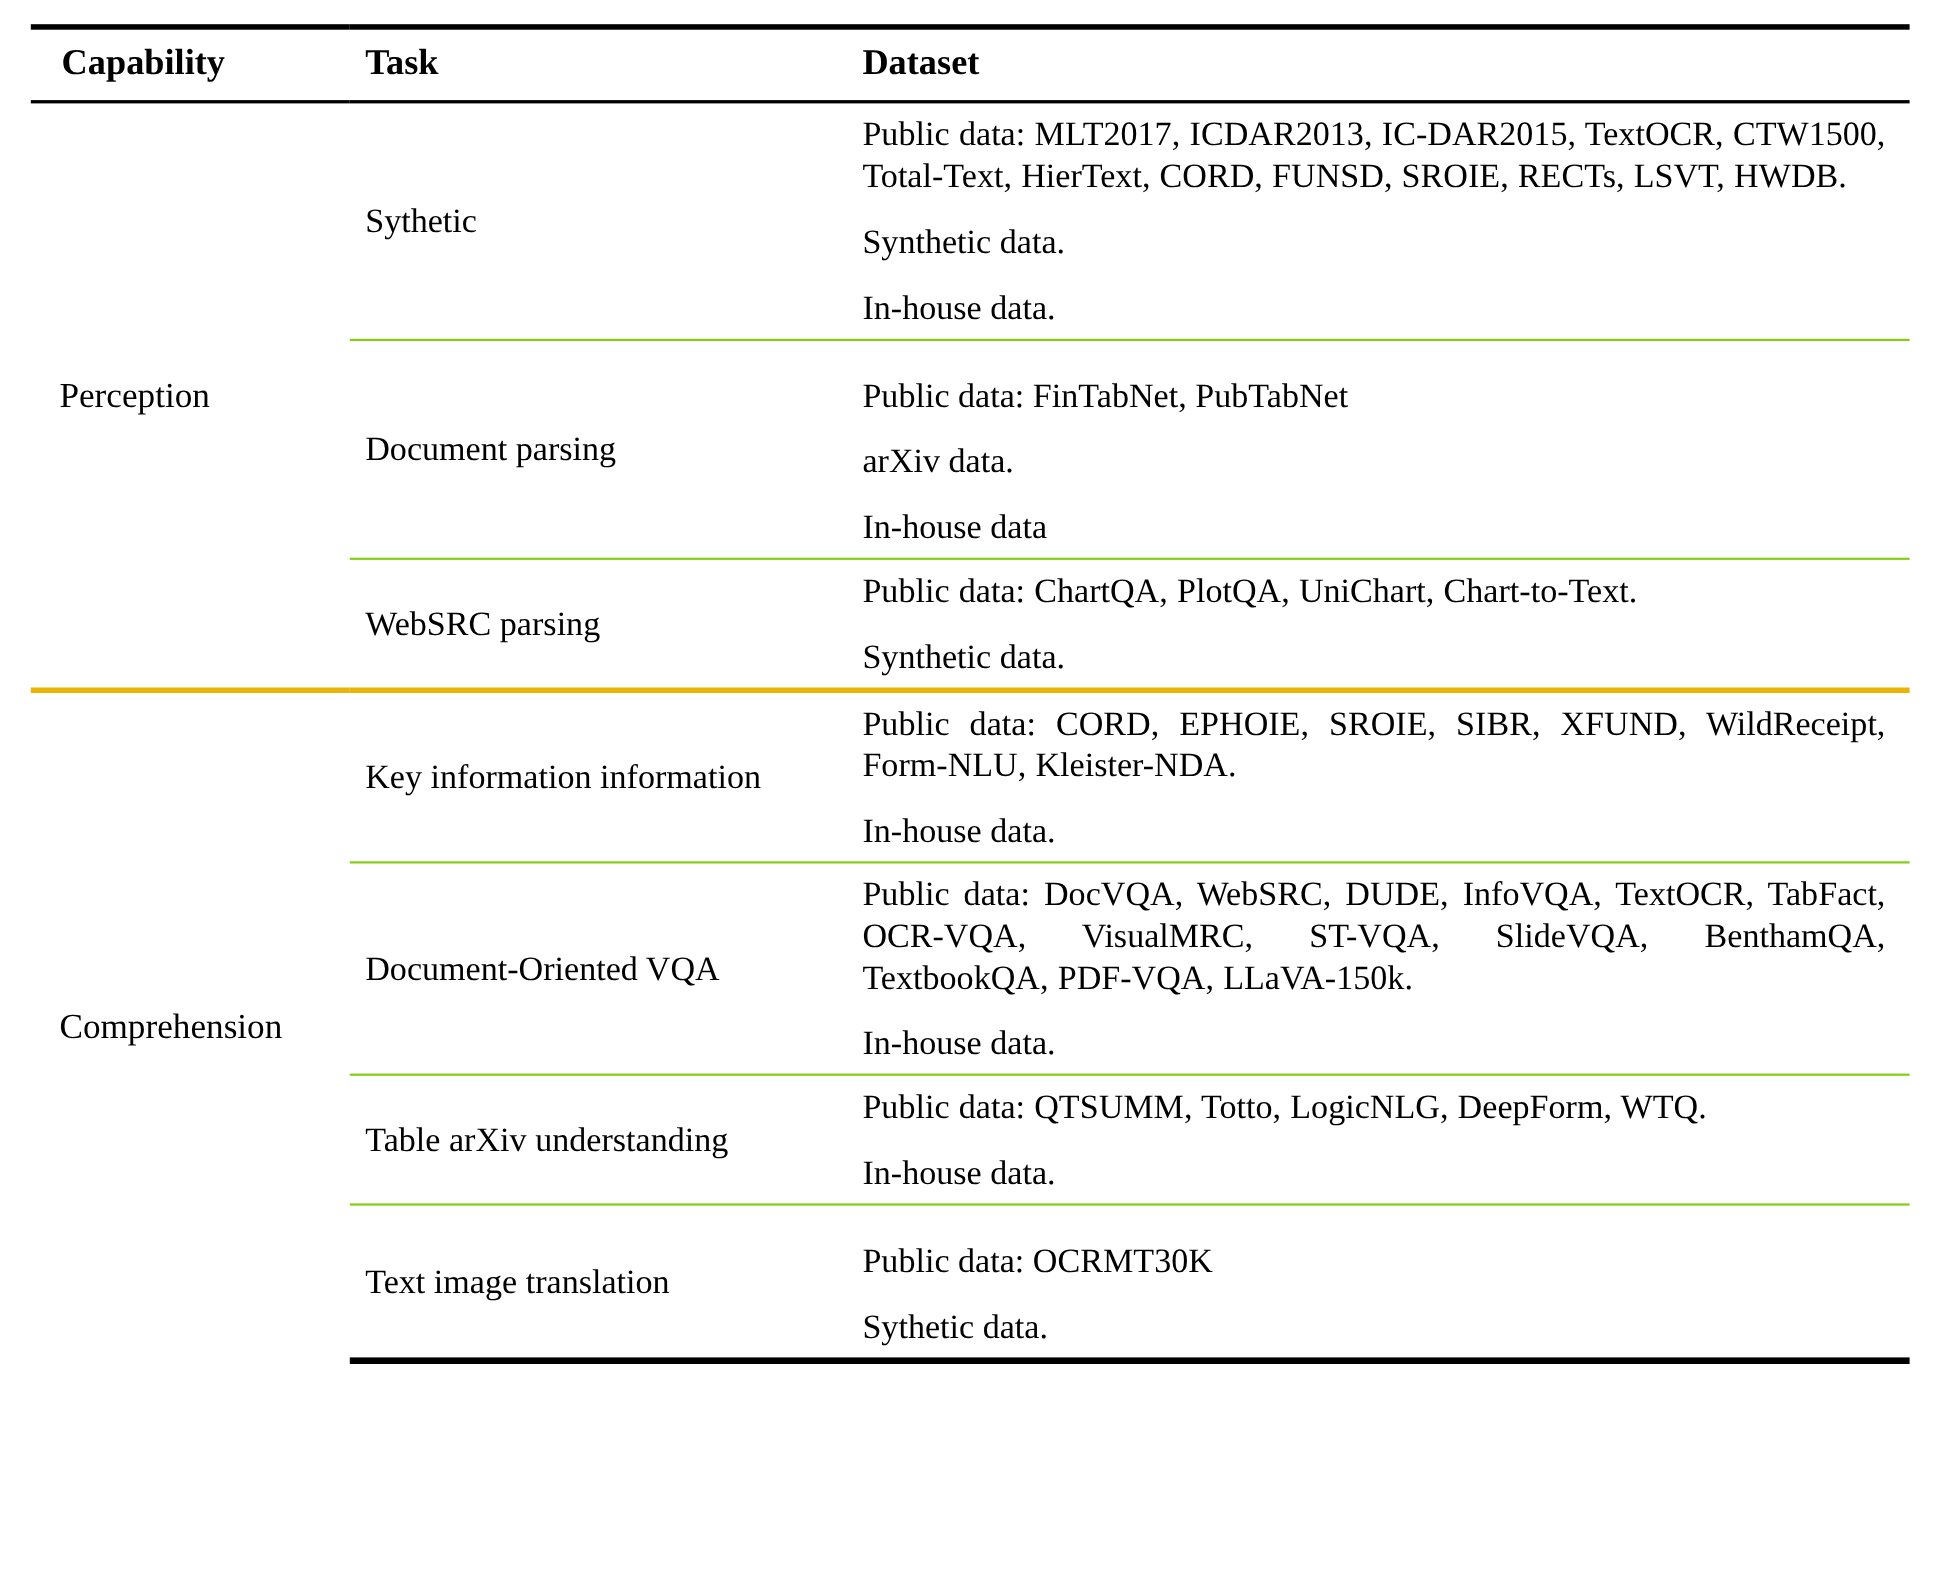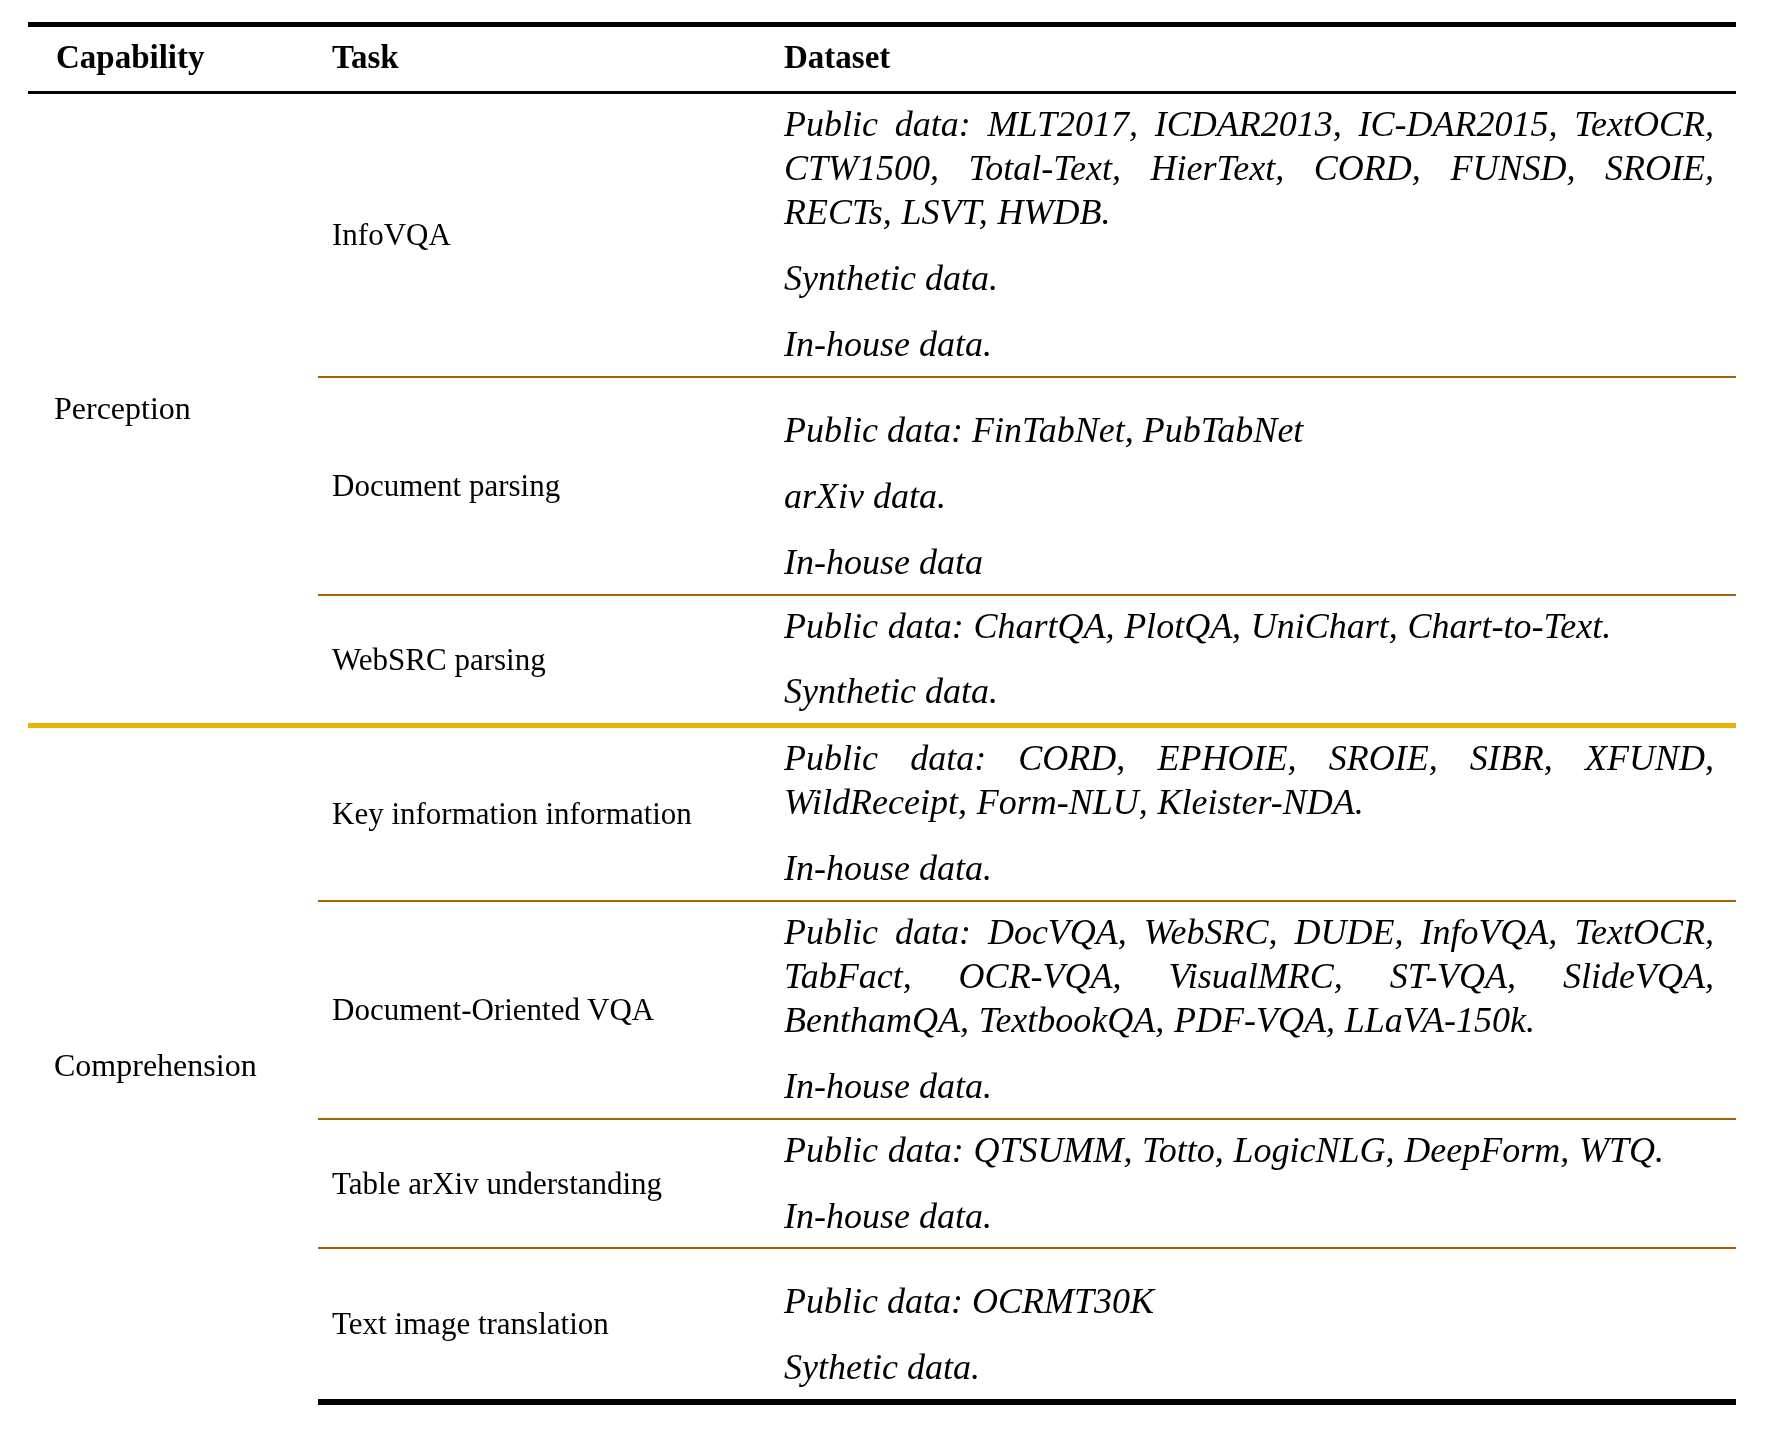--- a/index.html
+++ b/index.html
@@ -58,26 +58,25 @@
     vertical-align:middle;
   }
   td.task{
     padding-left:14px;
     padding-right:12px;
     font-size:31px;
     vertical-align:middle;
   }
   td.ds{
     padding:9px 22px 9px 14px;
-    font-size:36px;
+    font-size:31px;
     vertical-align:top;
-    font-style:italic;
   }
   
-  tr.sep td.task, tr.sep td.ds{border-top:2px solid #a16207;}
+  tr.sep td.task, tr.sep td.ds{border-top:2px solid #84cc16;}
 
   .ds-line{display:block;margin-top:22px;}
   .ds-just{
     display:block;
     text-align:justify;
     text-align-last:left;
     -webkit-hyphens:none;hyphens:none;
     word-spacing:0.02em;
   }
 </style>
@@ -95,21 +94,21 @@
       <tr class="toprule headrow">
         <th class="cap-h">Capability</th>
         <th class="task-h">Task</th>
         <th class="ds-h">Dataset</th>
       </tr>
     </thead>
     <tbody>
 
       <tr>
         <td class="cap" rowspan="3">Perception</td>
-        <td class="task">InfoVQA</td>
+        <td class="task">Sythetic</td>
         <td class="ds">
           <span class="ds-just">Public data: MLT2017, ICDAR2013, IC-DAR2015, TextOCR, CTW1500, Total-Text, HierText, CORD, FUNSD, SROIE, RECTs, LSVT, HWDB.</span>
           <span class="ds-line">Synthetic data.</span>
           <span class="ds-line">In-house data.</span>
         </td>
       </tr>
 
       <tr class="sep">
         <td class="task">Document parsing</td>
         <td class="ds">

